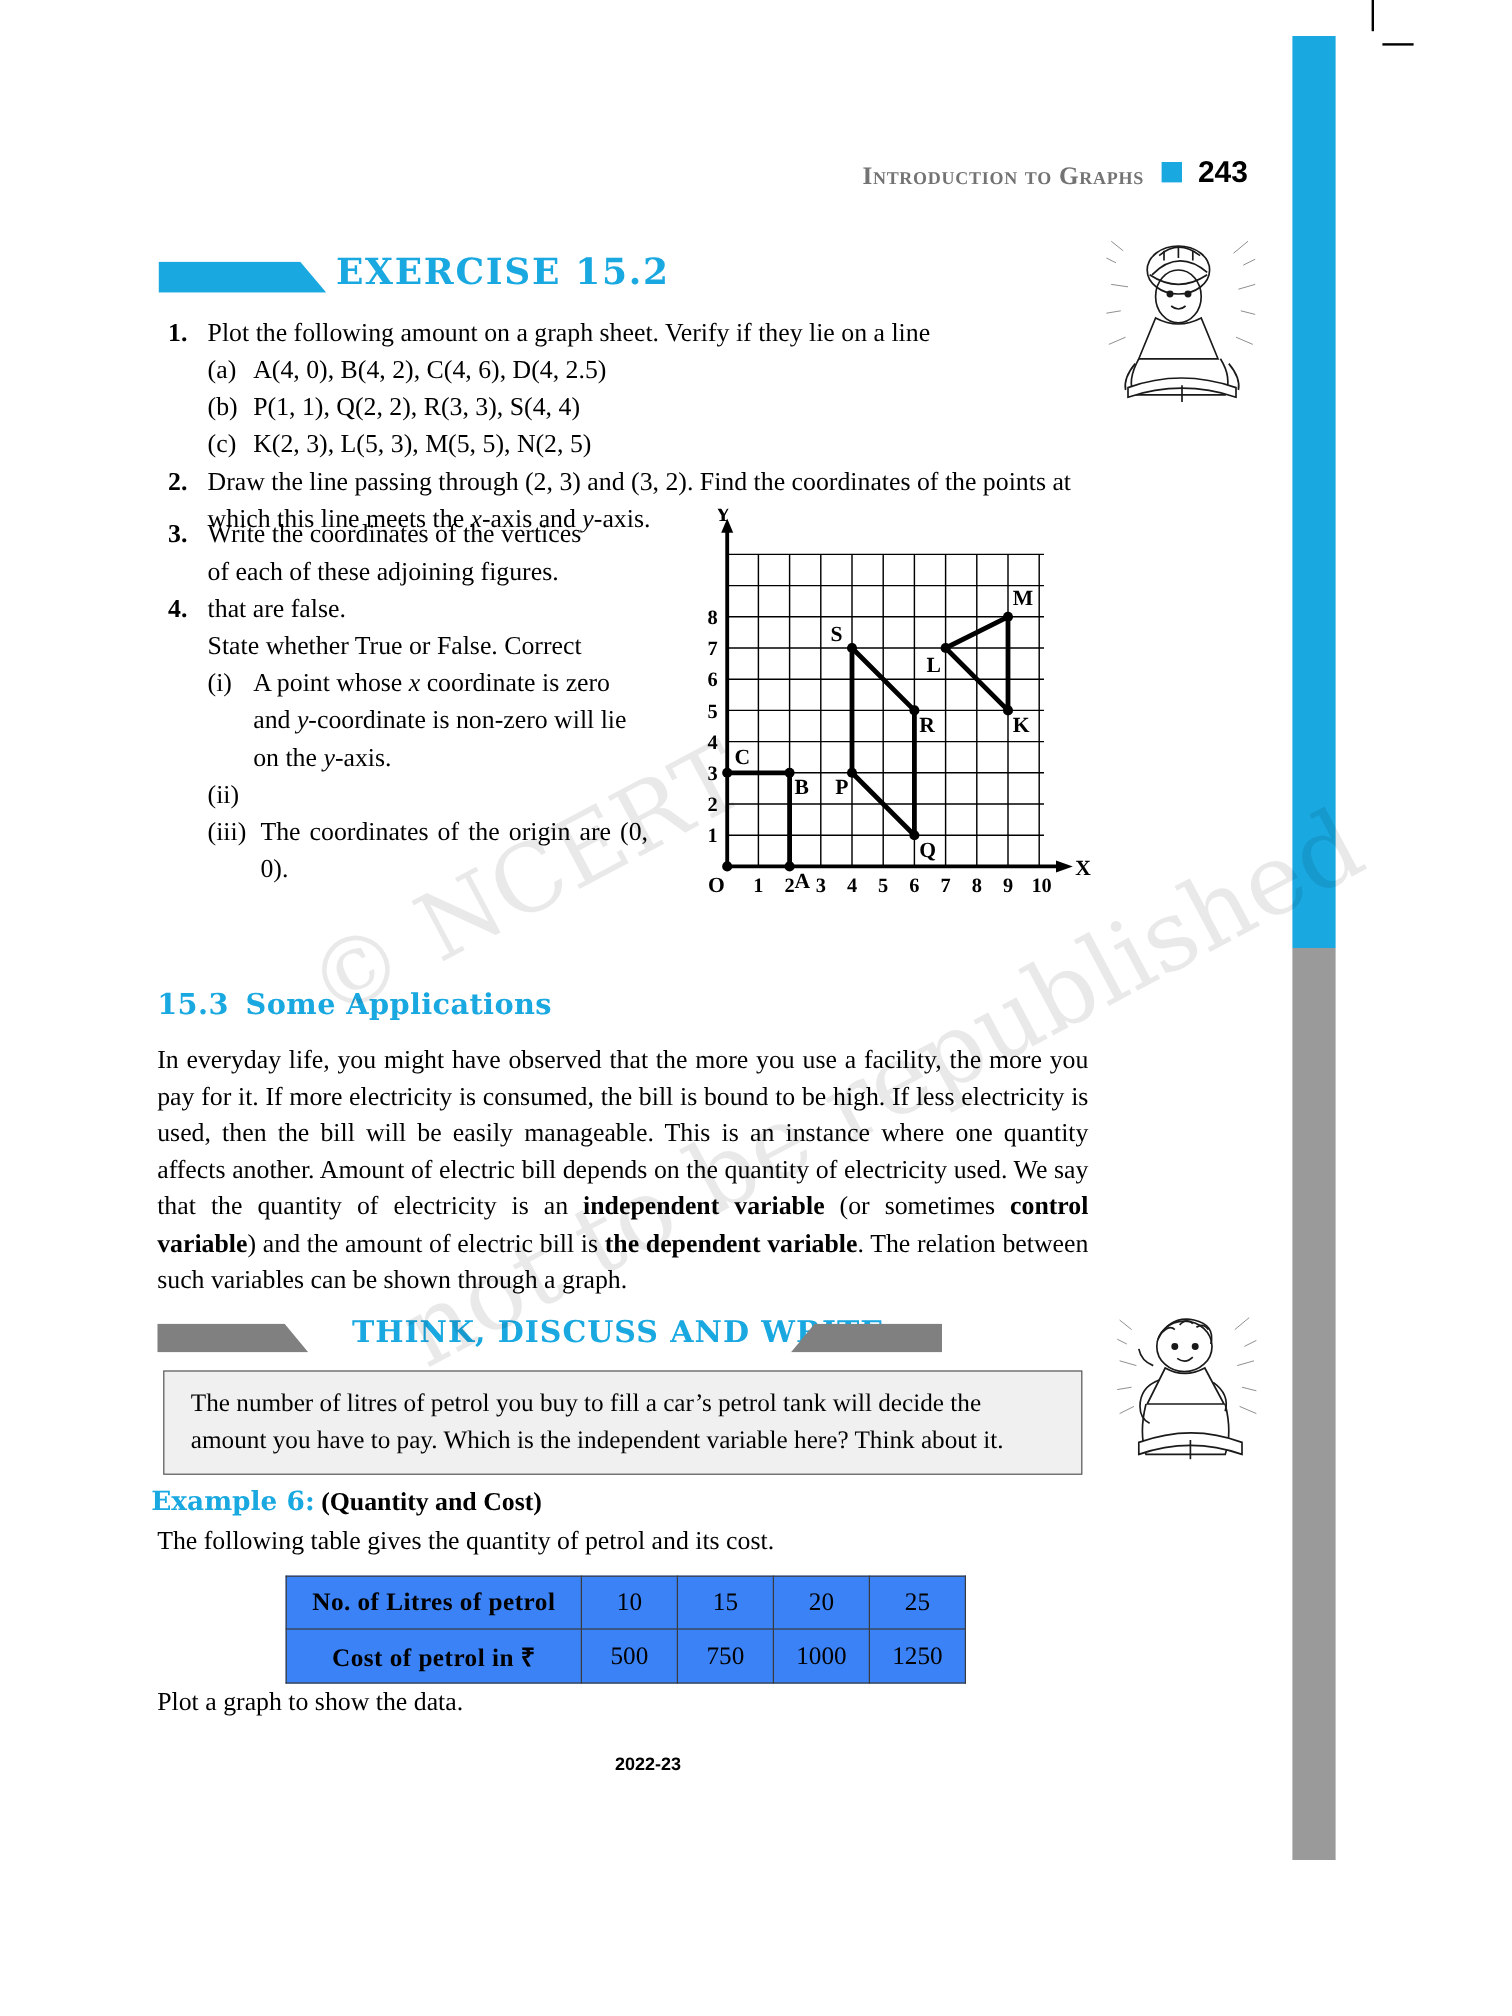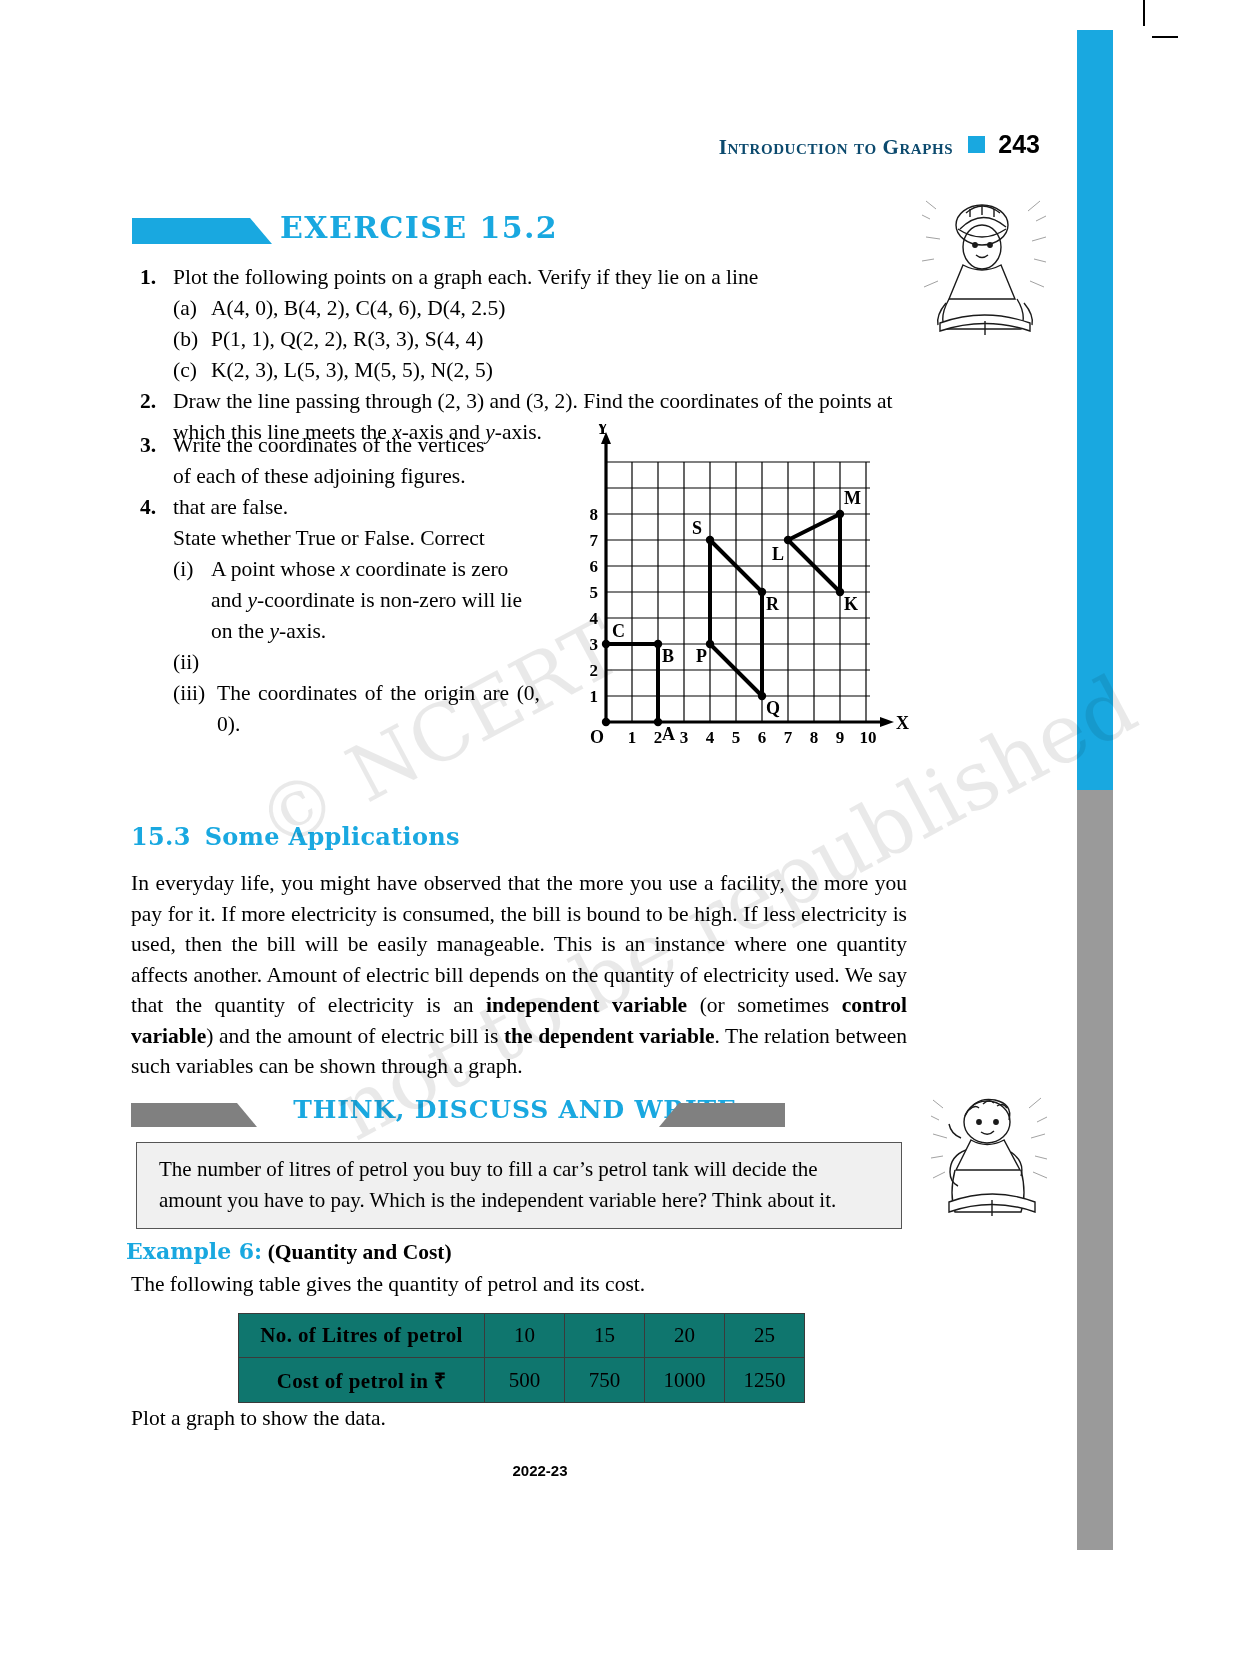--- a/index.html
+++ b/index.html
@@ -28,21 +28,21 @@
     position:absolute; left:1152px; top:36px; width:26px; height:2px; background:#000;
   }
 
   
   .runhead {
     position:absolute; left:0; top:130px; width:1040px;
     text-align:right;
     font-family:"Liberation Serif", serif;
   }
   .runhead .rh-text {
-    font-size:21px; letter-spacing:0.6px; color:#0c4a6e;
+    font-size:21px; letter-spacing:0.6px; color:#737373;
     font-variant:small-caps; font-weight:600;
   }
   .runhead .rh-sq {
     display:inline-block; width:17px; height:17px; background:#19a8e0;
     margin:0 9px 0 11px; vertical-align:1px;
   }
   .runhead .rh-num {
     font-size:25px; font-weight:bold; font-family:"Liberation Sans", sans-serif;
     vertical-align:1px;
   }
@@ -124,21 +124,21 @@
     position:absolute; left:126px; top:1238px; font-size:21.5px;
   }
   .ex6 .lbl { color:#19a8e0; font-weight:bold; font-family:"DejaVu Serif", serif; font-size:22px; }
   .ex6 .tl { font-weight:bold; }
   .ex6-sub { position:absolute; left:131px; top:1272px; font-size:21.5px; }
 
   
   .dtable {
     position:absolute; left:238px; top:1313px;
     border-collapse:collapse;
-    background:#0f766e;
+    background:#3b82f6;
   }
   .dtable td {
     border:1px solid #3a3a3a;
     font-size:21px; text-align:center;
     padding:8px 4px; height:44px;
   }
   .dtable td.hdr {
     font-weight:bold; width:246px; padding-left:16px; padding-right:16px;
     letter-spacing:0.4px;
   }
@@ -186,21 +186,21 @@
 </div>
 
 <div class="ex-banner">
   <div class="ex-tab"></div>
   <div class="ex-title">EXERCISE 15.2</div>
 </div>
 
 <div class="qlist">
   <div class="q">
     <div class="q-num">1.</div>
-    <div class="q-body">Plot the following points on a graph each. Verify if they lie on a line</div>
+    <div class="q-body">Plot the following amount on a graph sheet. Verify if they lie on a line</div>
   </div>
   <div class="ind1">
     <div class="sub">
       <div class="sub-num">(a)</div>
       <div class="sub-body">A(4, 0), B(4, 2), C(4, 6), D(4, 2.5)</div>
     </div>
     <div class="sub">
       <div class="sub-num">(b)</div>
       <div class="sub-body">P(1, 1), Q(2, 2), R(3, 3), S(4, 4)</div>
     </div>

